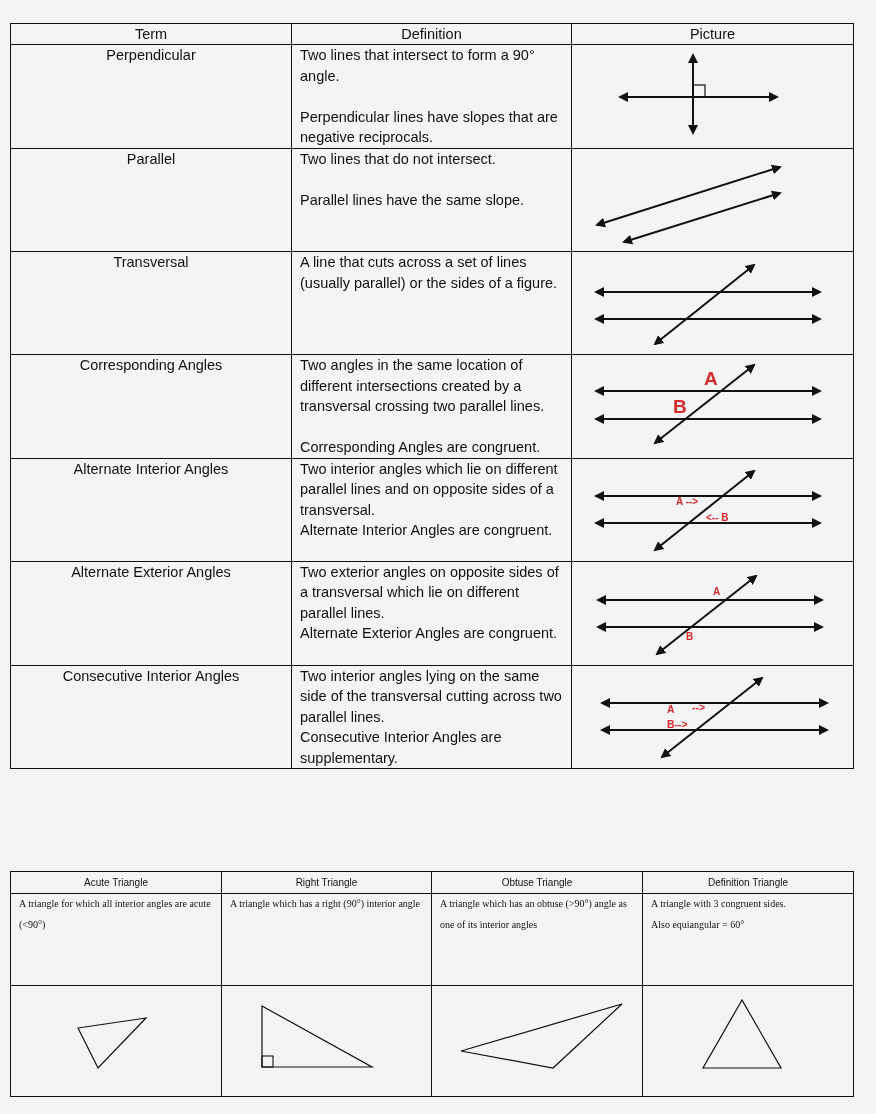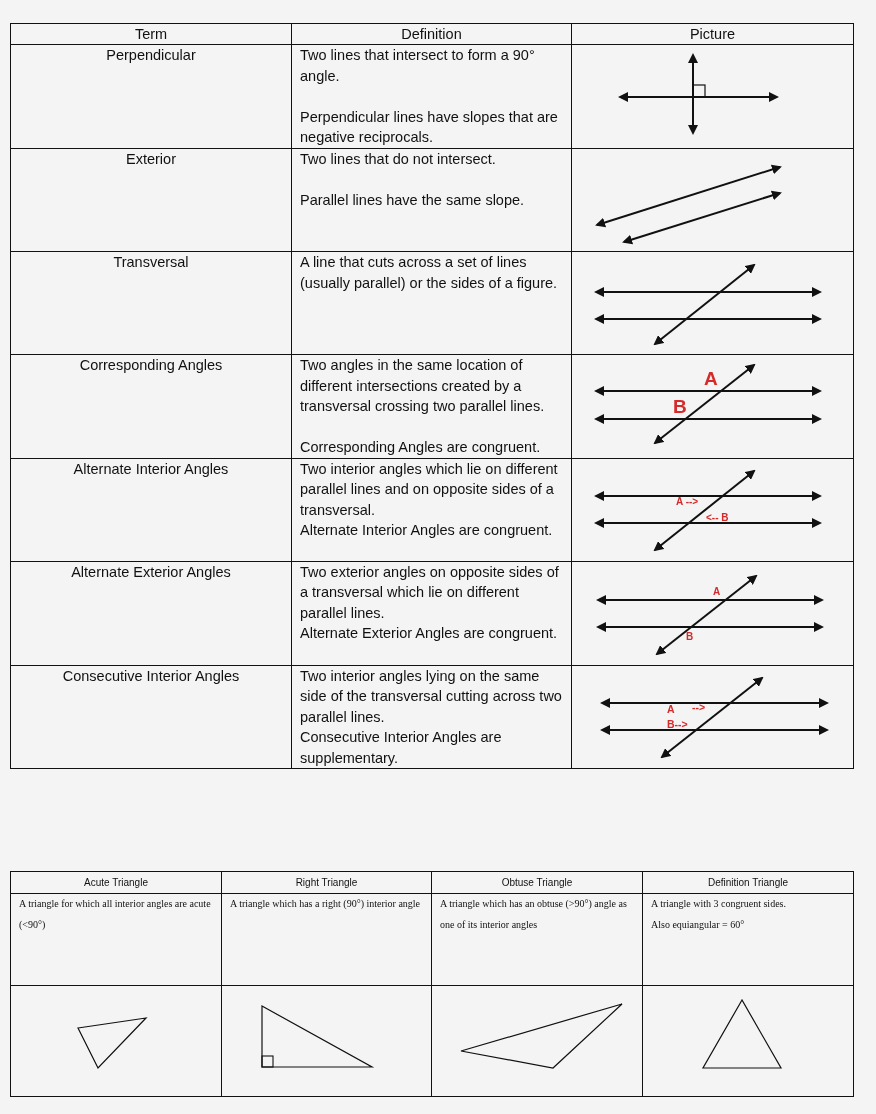--- a/index.html
+++ b/index.html
@@ -88,21 +88,21 @@
     <td class="pic">
       <svg width="282" height="102">
         <line x1="48" y1="52" x2="205" y2="52" stroke="#111" stroke-width="2" marker-start="url(#ah)" marker-end="url(#ah)"></line>
         <line x1="121" y1="10" x2="121" y2="88" stroke="#111" stroke-width="2" marker-start="url(#ah)" marker-end="url(#ah)"></line>
         <rect x="121" y="40" width="12" height="12" fill="none" stroke="#111" stroke-width="1.2"></rect>
       </svg>
     </td>
   </tr>
 
   <tr class="row">
-    <td class="term">Exterior</td>
+    <td class="term">Parallel</td>
     <td class="def">
             <div class="para">Two lines that do not intersect.
 
 Parallel lines have the same slope.</div>
           </td>
     <td class="pic">
       <svg width="282" height="101">
         <line x1="25" y1="76" x2="208" y2="18" stroke="#111" stroke-width="2" marker-start="url(#ah)" marker-end="url(#ah)"></line>
         <line x1="52" y1="93" x2="208" y2="44" stroke="#111" stroke-width="2" marker-start="url(#ah)" marker-end="url(#ah)"></line>
       </svg>

